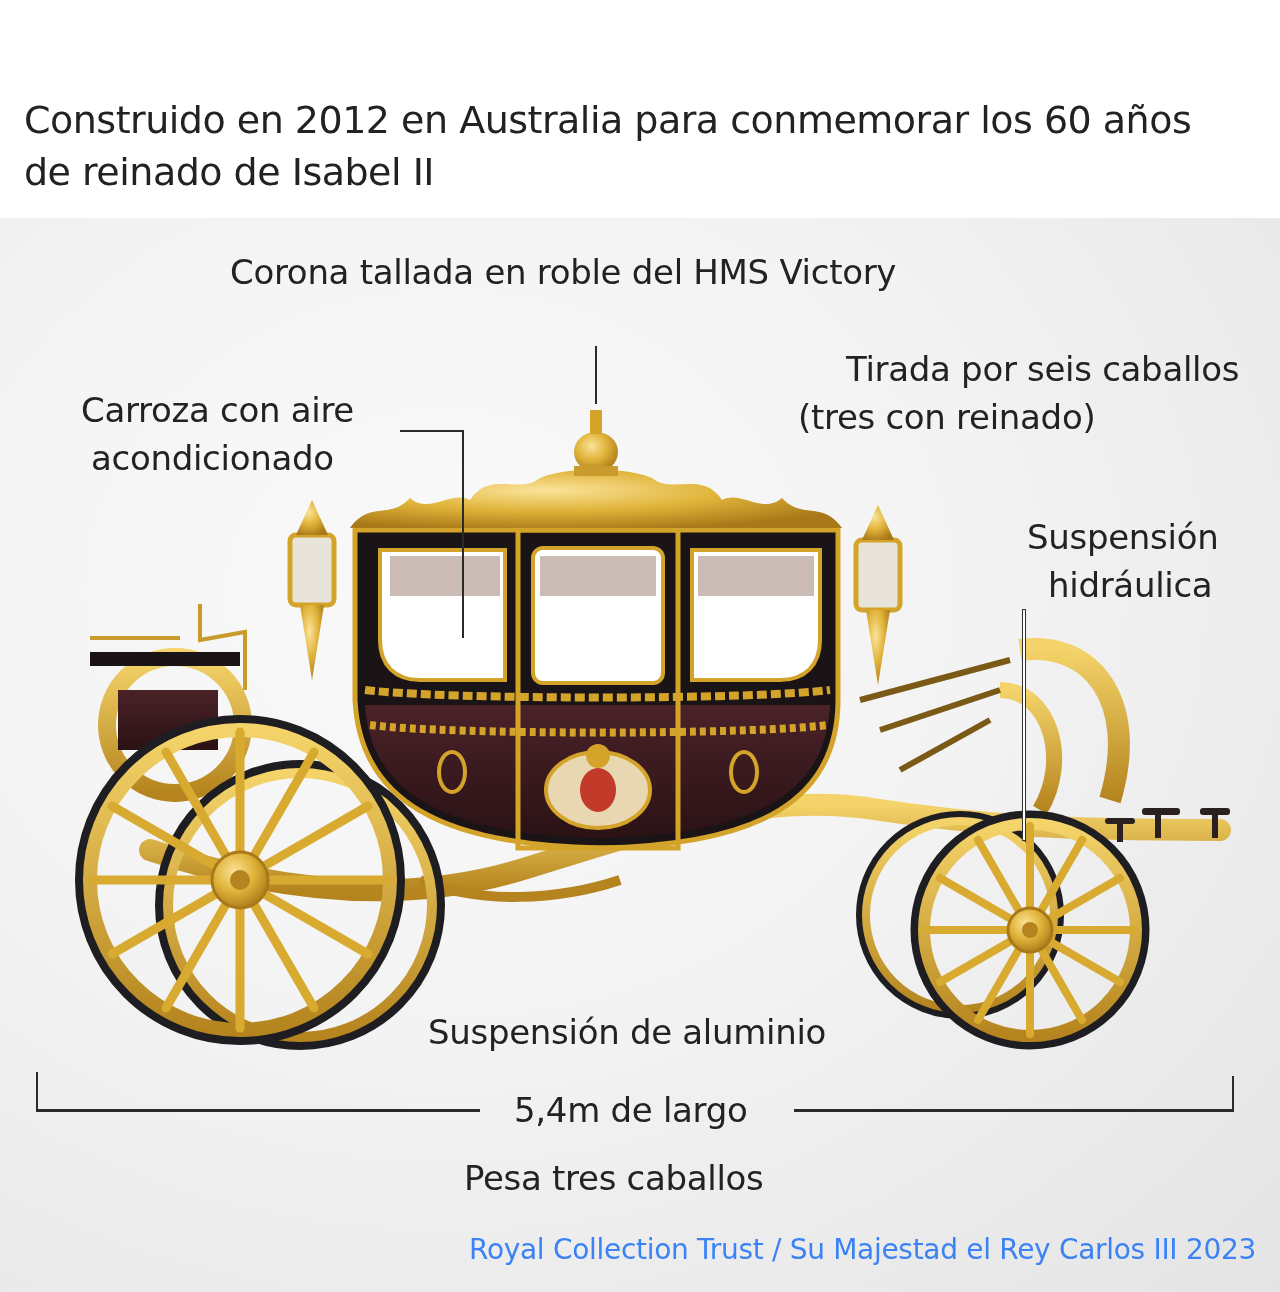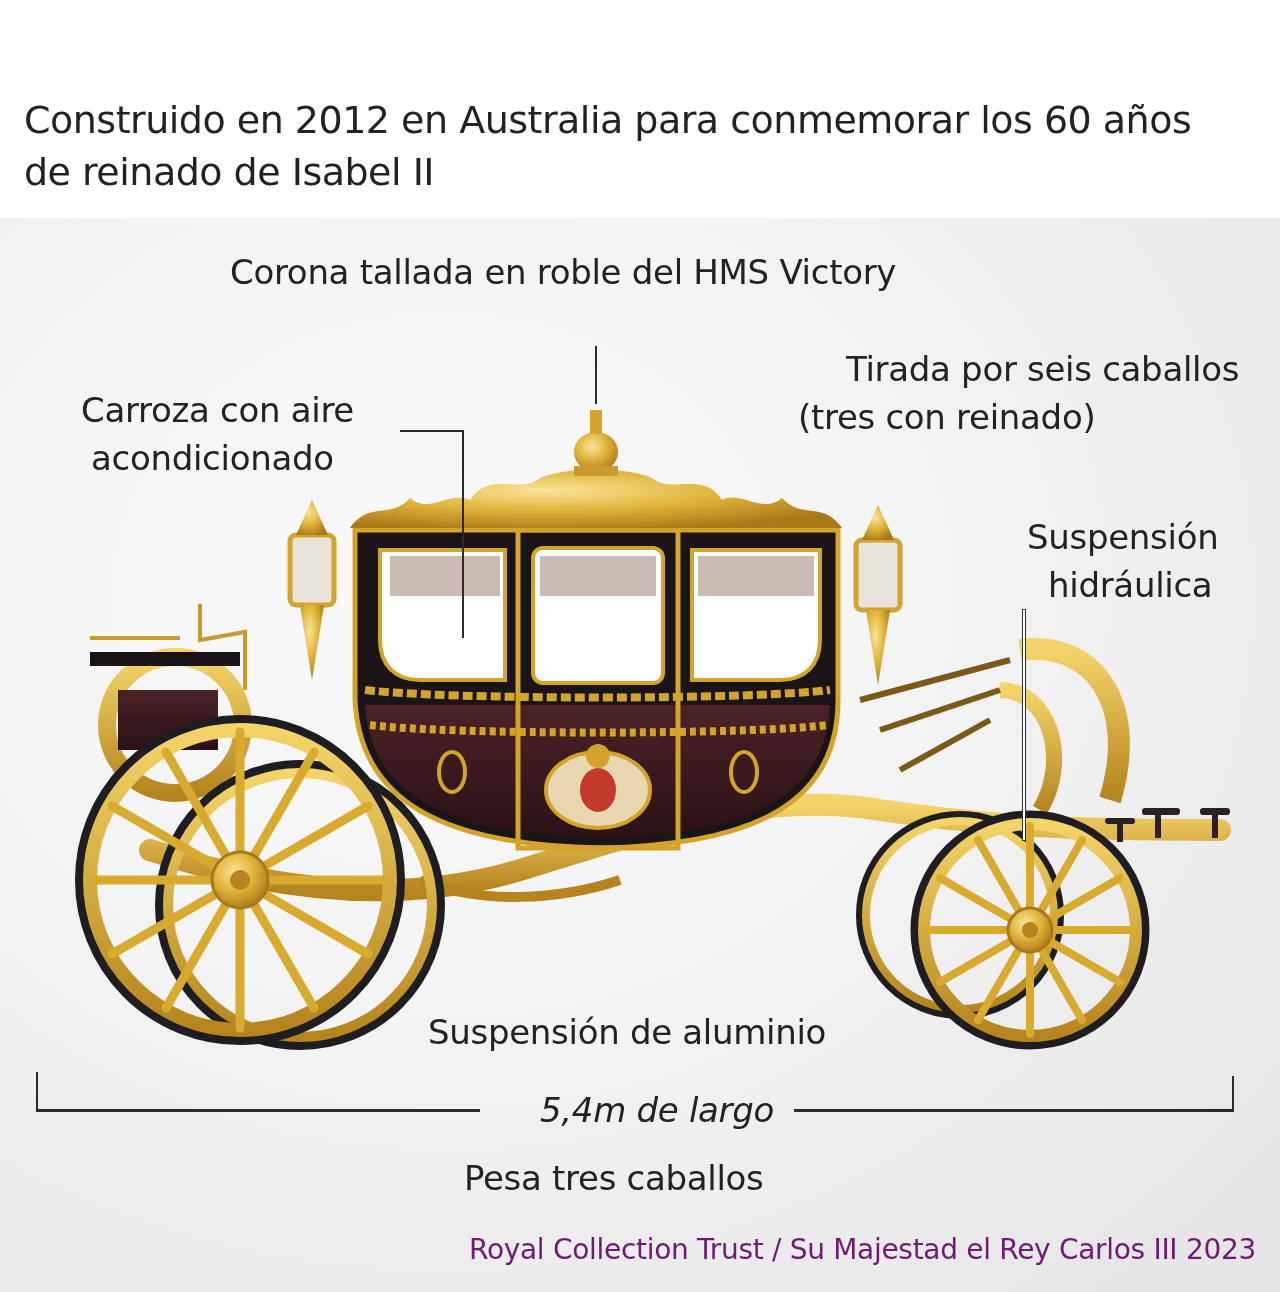--- a/index.html
+++ b/index.html
@@ -4,21 +4,21 @@
 <style>
   html, body { margin:0; padding:0; }
   body { width:1280px; height:1292px; position:relative; overflow:hidden;
          font-family:"DejaVu Sans", "Liberation Sans", sans-serif; color:#222222; background:#ffffff; }
   .header { position:absolute; left:0; top:0; width:1280px; height:218px; background:#ffffff; }
   .title { position:absolute; left:24px; top:14px; font-size:45px; font-weight:bold; letter-spacing:-1px; color:#222; white-space:nowrap; }
   .subtitle { position:absolute; left:24px; top:94px; width:1200px; font-size:38px; line-height:52px; color:#222; letter-spacing:-0.5px; }
   .stage { position:absolute; left:0; top:218px; width:1280px; height:1074px;
            background: radial-gradient(ellipse at 35% 35%, #fafafa 0%, #f3f3f3 45%, #e4e4e4 100%); }
   .label { position:absolute; font-size:34px; line-height:48px; color:#222; white-space:nowrap; letter-spacing:-0.3px; }
-  .credit { position:absolute; right:24px; top:1233px; font-size:28px; color:#701a75; white-space:nowrap; letter-spacing:-0.3px; }
+  .credit { position:absolute; right:24px; top:1233px; font-size:28px; color:#3b82f6; white-space:nowrap; letter-spacing:-0.3px; }
   .line { position:absolute; background:#2a2a2a; }
   .line.white { background:#ffffff; box-shadow:0 0 0 1px #333; }
   svg.carriage { position:absolute; left:0; top:218px; }
 </style>
 </head>
 <body>
 
 <div class="header">
   <div class="subtitle">Construido en 2012 en Australia para conmemorar los 60 años de reinado de Isabel II</div>
 </div>
@@ -166,19 +166,19 @@
 <div class="label" style="left:798px; top:393px;">(tres con reinado)</div>
 
 <div class="label" style="left:1015px; top:513px;margin-left:12px;">Suspensión</div>
 <div class="label" style="left:1048px; top:561px;">hidráulica</div>
 <div class="line white" style="left:1023px; top:610px; width:2px; height:230px;"></div>
 
 <div class="label" style="left:428px; top:1008px;">Suspensión de aluminio</div>
 
 <div class="line" style="left:36px; top:1072px; width:2px; height:40px;"></div>
 <div class="line" style="left:36px; top:1109px; width:444px; height:3px;"></div>
-<div class="label" style="left:540px; top:1086px;font-style:italic;">5,4m de largo</div>
+<div class="label" style="left:514px; top:1086px;">5,4m de largo</div>
 <div class="line" style="left:794px; top:1109px; width:440px; height:3px;"></div>
 <div class="line" style="left:1232px; top:1076px; width:2px; height:36px;"></div>
 
 <div class="label" style="left:464px; top:1154px;">Pesa tres caballos</div>
 
 <div class="credit">Royal Collection Trust / Su Majestad el Rey Carlos III 2023</div>
 
 </body></html>

